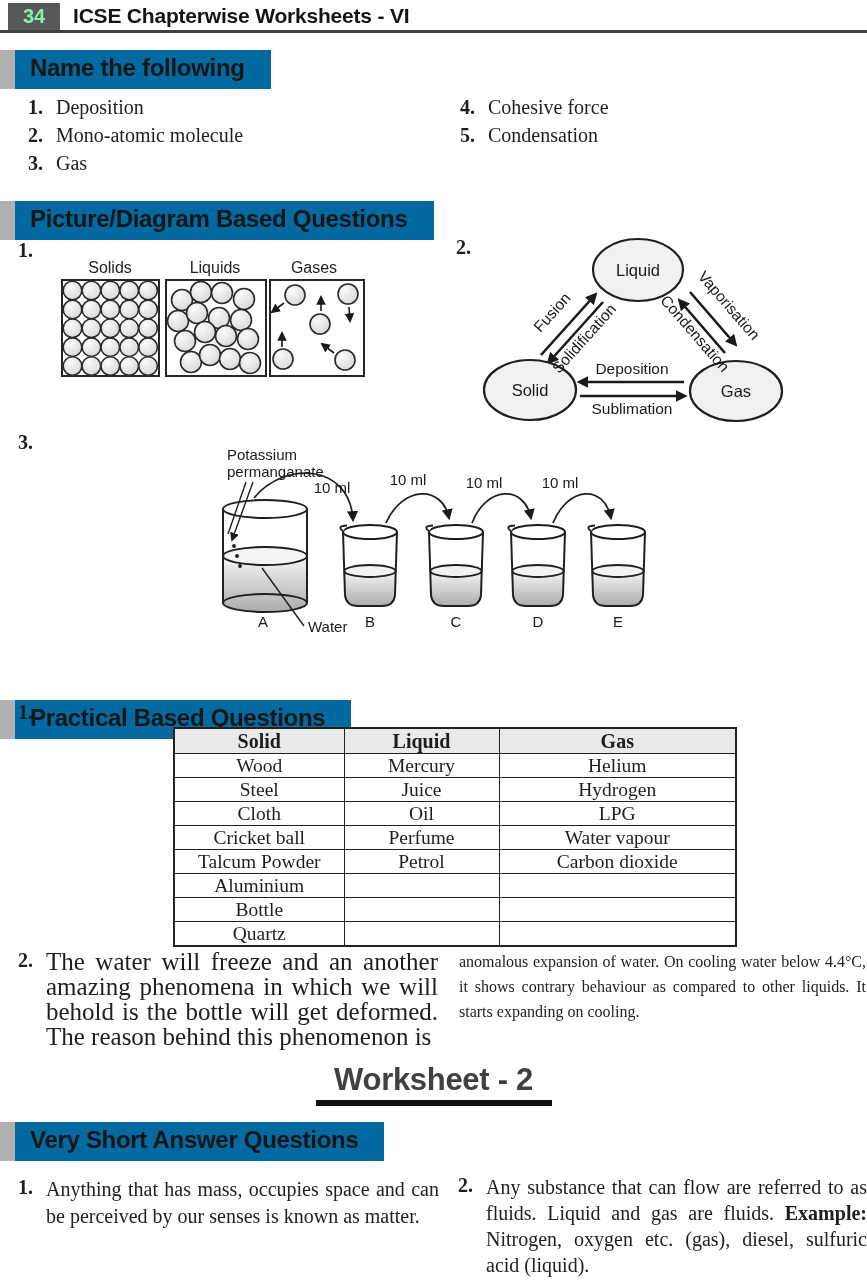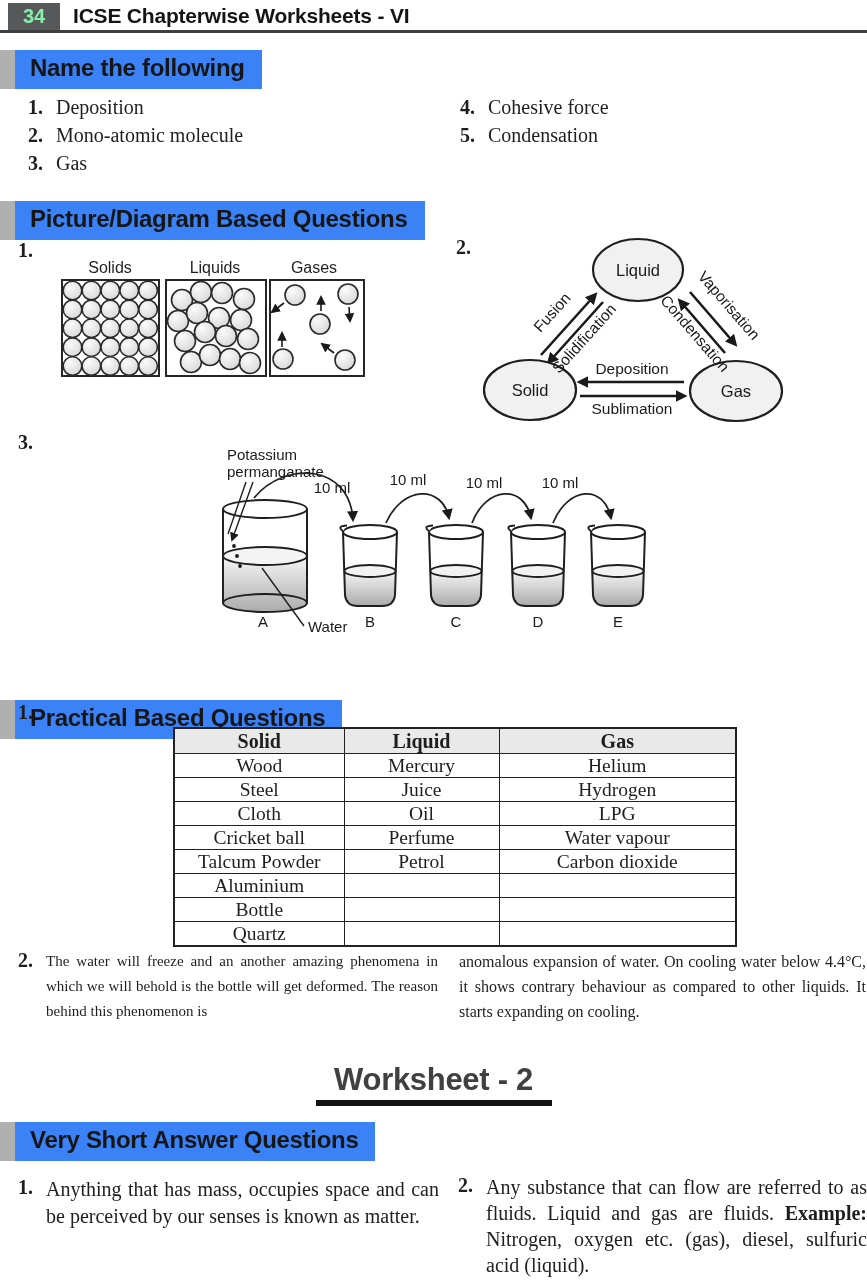--- a/index.html
+++ b/index.html
@@ -7,22 +7,22 @@
         font-family:"Liberation Serif",serif;color:#1e1e1e;}
   
   .page-num{position:absolute;left:8px;top:3px;width:52px;height:27px;background:#57585a;
             color:#86efac;font:bold 20px/27px "Liberation Sans",sans-serif;text-align:center;}
   .book-title{position:absolute;left:73px;top:4px;font:bold 21px "Liberation Sans",sans-serif;
               color:#141414;letter-spacing:-0.2px;}
   .header-rule{position:absolute;left:0;top:30px;width:867px;height:3px;background:#3f3f3f;}
   
   .sec-head{position:absolute;left:0;display:flex;align-items:stretch;}
   .sec-tab{width:15px;background:#b0b0b0;}
-  .sec-panel{background:#3b82f6;font:bold 24px "Liberation Sans",sans-serif;color:#161616;
-             padding:4px 17px 7px 15px;letter-spacing:-0.3px;white-space:nowrap;}
+  .sec-panel{background:#0369a1;font:bold 24px "Liberation Sans",sans-serif;color:#161616;
+             padding:4px 26px 7px 15px;letter-spacing:-0.3px;white-space:nowrap;}
   
   .q-item{display:flex;font-size:20px;margin-bottom:5px;}
   .q-num{flex:0 0 28px;font-weight:bold;}
   .q-label{position:absolute;font-weight:bold;font-size:20px;}
   .q-row{position:absolute;display:flex;align-items:flex-start;}
   .q-text{margin:0;text-align:justify;}
   .col-list{position:absolute;}
   
   .pb-table{position:absolute;left:173px;top:727px;border-collapse:collapse;table-layout:fixed;
             font-size:19.5px;}
@@ -328,21 +328,21 @@
       <tr>
           <td>Quartz</td>
           <td></td>
           <td></td>
         </tr>
     </tbody>
   </table>
 
   <div class="q-row" style="left:18px;top:949px;width:420px;">
     <span class="q-num" style="font-size:20px;">2.</span>
-    <p class="q-text" style="font-size:15px;line-height:25px;">The water will freeze and an another amazing phenomena in which we will behold is the bottle will get deformed. The reason behind this phenomenon is</p>
+    <p class="q-text" style="font-size:25px;line-height:25px;">The water will freeze and an another amazing phenomena in which we will behold is the bottle will get deformed. The reason behind this phenomenon is</p>
   </div>
   <p class="q-text" style="position:absolute;left:459px;top:949px;width:407px;font-size:16px;line-height:25px;">anomalous expansion of water. On cooling water below 4.4°C, it shows contrary behaviour as compared to other liquids. It starts expanding on cooling.</p>
 
   <div class="ws-title">
     <span>Worksheet - 2</span>
     <div class="ws-underline"></div>
   </div>
 
   <div class="sec-head" style="top:1122px;text-align:right;">
     <div class="sec-tab"></div>

